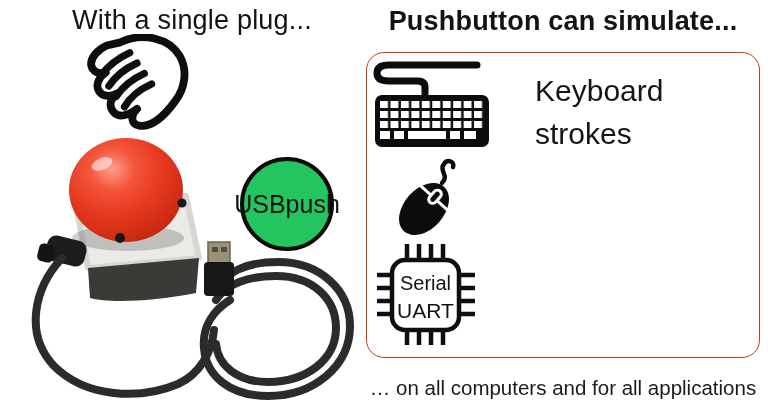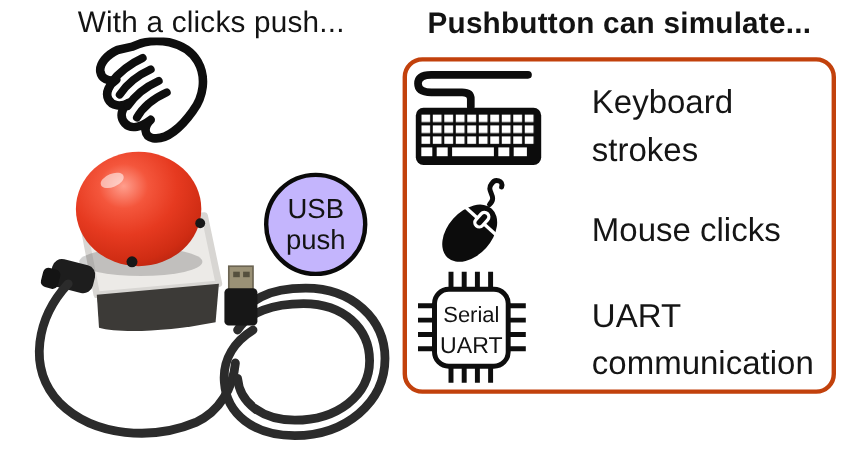--- a/index.html
+++ b/index.html
@@ -4,42 +4,42 @@
 <style>
   html,body{margin:0;padding:0;background:#fff;}
   .stage{
     position:relative;width:768px;height:408px;background:#ffffff;overflow:hidden;
     font-family:"Liberation Sans", sans-serif;color:#131313;
   }
   .abs{position:absolute;}
   .heading{font-size:27px;letter-spacing:.2px;text-align:center;color:#131313;white-space:nowrap;}
   .feature-box{
     position:absolute;left:366px;top:52px;width:394px;height:306px;
-    border:4px solid #c2410c;border-radius:18px;box-sizing:border-box;background:#fff;
+    border:1px solid #c2410c;border-radius:18px;box-sizing:border-box;background:#fff;
   }
   .feature-label{font-size:30px;line-height:43px;color:#151515;}
   .usb-circle{
     position:absolute;left:240px;top:157px;width:94px;height:94px;border:4px solid #0a0a0a;
-    border-radius:50%;box-sizing:border-box;background:#c4b5fd;
-    display:flex;flex-direction:column;align-items:center;justify-content:center;
+    border-radius:50%;box-sizing:border-box;background:#22c55e;
+    display:flex;align-items:center;justify-content:center;
     font-size:25px;line-height:28px;color:#131313;
   }
   .footer-caption{
     position:absolute;left:360px;top:376px;width:406px;text-align:center;
     font-size:20.5px;color:#1b1b1b;white-space:nowrap;
   }
   svg{display:block;}
   .chip-text{font-family:"Liberation Sans",sans-serif;fill:#131313;}
 </style>
 </head>
 <body>
 
 <div class="stage">
 
-  <div class="abs heading" style="left:12px;top:5px;width:360px;">With a clicks push...</div>
+  <div class="abs heading" style="left:12px;top:5px;width:360px;">With a single plug...</div>
   <div class="abs heading" style="left:366px;top:6px;width:394px;font-weight:bold;">Pushbutton can simulate...</div>
 
   <svg class="abs" style="left:82px;top:34px;" width="110" height="102" viewBox="0 0 104 98">
     <g fill="#ffffff" stroke="#0e0e0e" stroke-width="7.5" stroke-linecap="round" stroke-linejoin="round">
       <path d="M 36,8 C 57,-2 83,4 93,21 C 101,35 98,52 89,64 C 79,78 66,90 54,88
                C 46,86.5 45.5,78 52,72 C 44,78 35,81 29.5,75 C 24,69 27,61 33,57
                C 26,61 18,60 15,54 C 12,48 16,41 22,37 C 15,39 9,36 8,30
                C 7,23 14,15 23,11 Z"></path>
     </g>
     <g fill="none" stroke="#0e0e0e" stroke-width="7" stroke-linecap="round">
@@ -114,21 +114,20 @@
     <div class="abs feature-label" style="left:168px;top:16px;width:160px;">Keyboard strokes</div>
 
     <svg class="abs" style="left:23px;top:104px;" width="74" height="88" viewBox="0 0 74 88">
       <g transform="rotate(42 34 52)">
         <ellipse cx="34" cy="52" rx="20" ry="30" fill="#0c0c0c"></ellipse>
         <line x1="15" y1="37" x2="53" y2="37" stroke="#ffffff" stroke-width="3"></line>
         <rect x="30" y="28" width="8" height="15" rx="4" fill="#0c0c0c" stroke="#ffffff" stroke-width="3"></rect>
       </g>
       <path d="M 52,26 C 60,18 48,14 54,7 C 57,2 65,4 63,10" fill="none" stroke="#0c0c0c" stroke-width="4.5" stroke-linecap="round"></path>
     </svg>
-    <div class="abs feature-label" style="left:168px;top:132px;width:220px;">Mouse clicks</div>
 
     <svg class="abs" style="left:9px;top:189px;" width="100" height="104" viewBox="0 0 100 104">
       <g stroke="#0e0e0e" stroke-width="4.5">
         <line x1="31" y1="2" x2="31" y2="18"></line>
           <line x1="43" y1="2" x2="43" y2="18"></line>
         <line x1="55" y1="2" x2="55" y2="18"></line>
           <line x1="67" y1="2" x2="67" y2="18"></line>
         <line x1="31" y1="87" x2="31" y2="103"></line>
           <line x1="43" y1="87" x2="43" y2="103"></line>
         <line x1="55" y1="87" x2="55" y2="103"></line>
@@ -139,18 +138,18 @@
           <line x1="1" y1="72" x2="17" y2="72"></line>
         <line x1="83" y1="33" x2="99" y2="33"></line>
           <line x1="83" y1="46" x2="99" y2="46"></line>
         <line x1="83" y1="59" x2="99" y2="59"></line>
           <line x1="83" y1="72" x2="99" y2="72"></line>
       </g>
       <rect x="16" y="18" width="67" height="70" rx="13" fill="#ffffff" stroke="#0e0e0e" stroke-width="4.5"></rect>
       <text class="chip-text" x="49.5" y="48" font-size="20" text-anchor="middle">Serial</text>
       <text class="chip-text" x="49.5" y="76" font-size="21" text-anchor="middle">UART</text>
     </svg>
-    <div class="abs feature-label" style="left:168px;top:210px;width:218px;">UART communication</div>
 
   </div>
 
+  <div class="footer-caption">… on all computers and for all applications</div>
 
 </div>
 
 </body></html>

